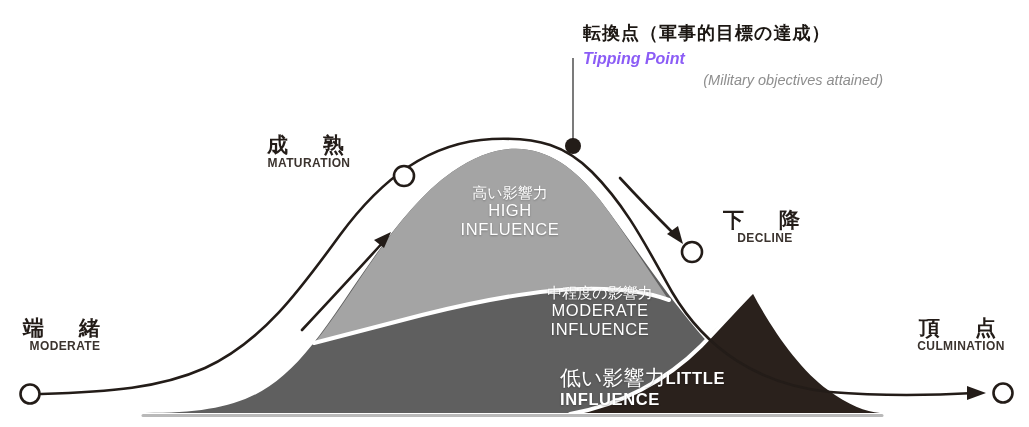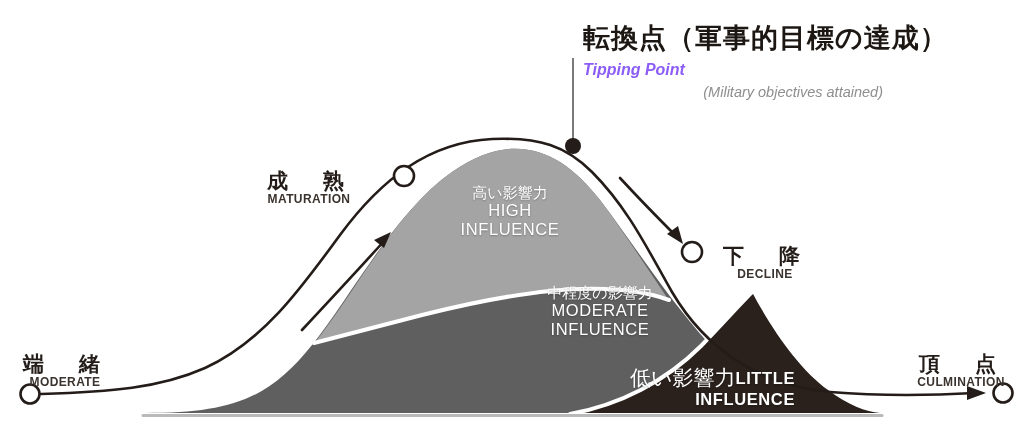--- a/index.html
+++ b/index.html
@@ -22,21 +22,20 @@
     left: 0;
     top: 0;
     width: 1029px;
     height: 427px;
   }
   .lbl {
     position: absolute;
     text-align: center;
     line-height: 1.12;
     white-space: nowrap;
-    margin-top: 36px;
   }
   .jp {
     font-weight: bold;
     color: #231c18;
     font-size: 21px;
     letter-spacing: 7px;
   }
   .en {
     font-weight: bold;
     color: #3b332e;
@@ -53,21 +52,21 @@
   #tipping-callout {
     position: absolute;
     left: 583px;
     top: 22px;
     width: 300px;
     text-align: left;
   }
   #tipping-callout .tp-jp {
     font-weight: bold;
     color: #1c1713;
-    font-size: 27px;
+    font-size: 18px;
     letter-spacing: 1px;
     line-height: 1.25;
     white-space: nowrap;
   }
   #tipping-callout .tp-en {
     font-weight: bold;
     font-style: italic;
     color: #8b5cf6;
     font-size: 16px;
     line-height: 1.3;
@@ -98,21 +97,21 @@
 
   #label-high { left: 410px; top: 184px; width: 200px; }
   #label-moderate { left: 495px; top: 284px; width: 210px; }
 
   #label-little {
     position: absolute;
     left: 560px;
     top: 366px;
     width: 235px;
     color: #ffffff;
-    text-align: right;
+    text-align: left;
     line-height: 1.12;
     white-space: nowrap;
     text-shadow: 0 1px 2px rgba(0,0,0,0.28);
   }
   #label-little .row1 { font-size: 16.5px; font-weight: bold; letter-spacing: 0.6px; }
   #label-little .row1 .jp-inline {
     font-size: 21px;
     font-weight: normal;
     letter-spacing: 0;
     vertical-align: -1px;

